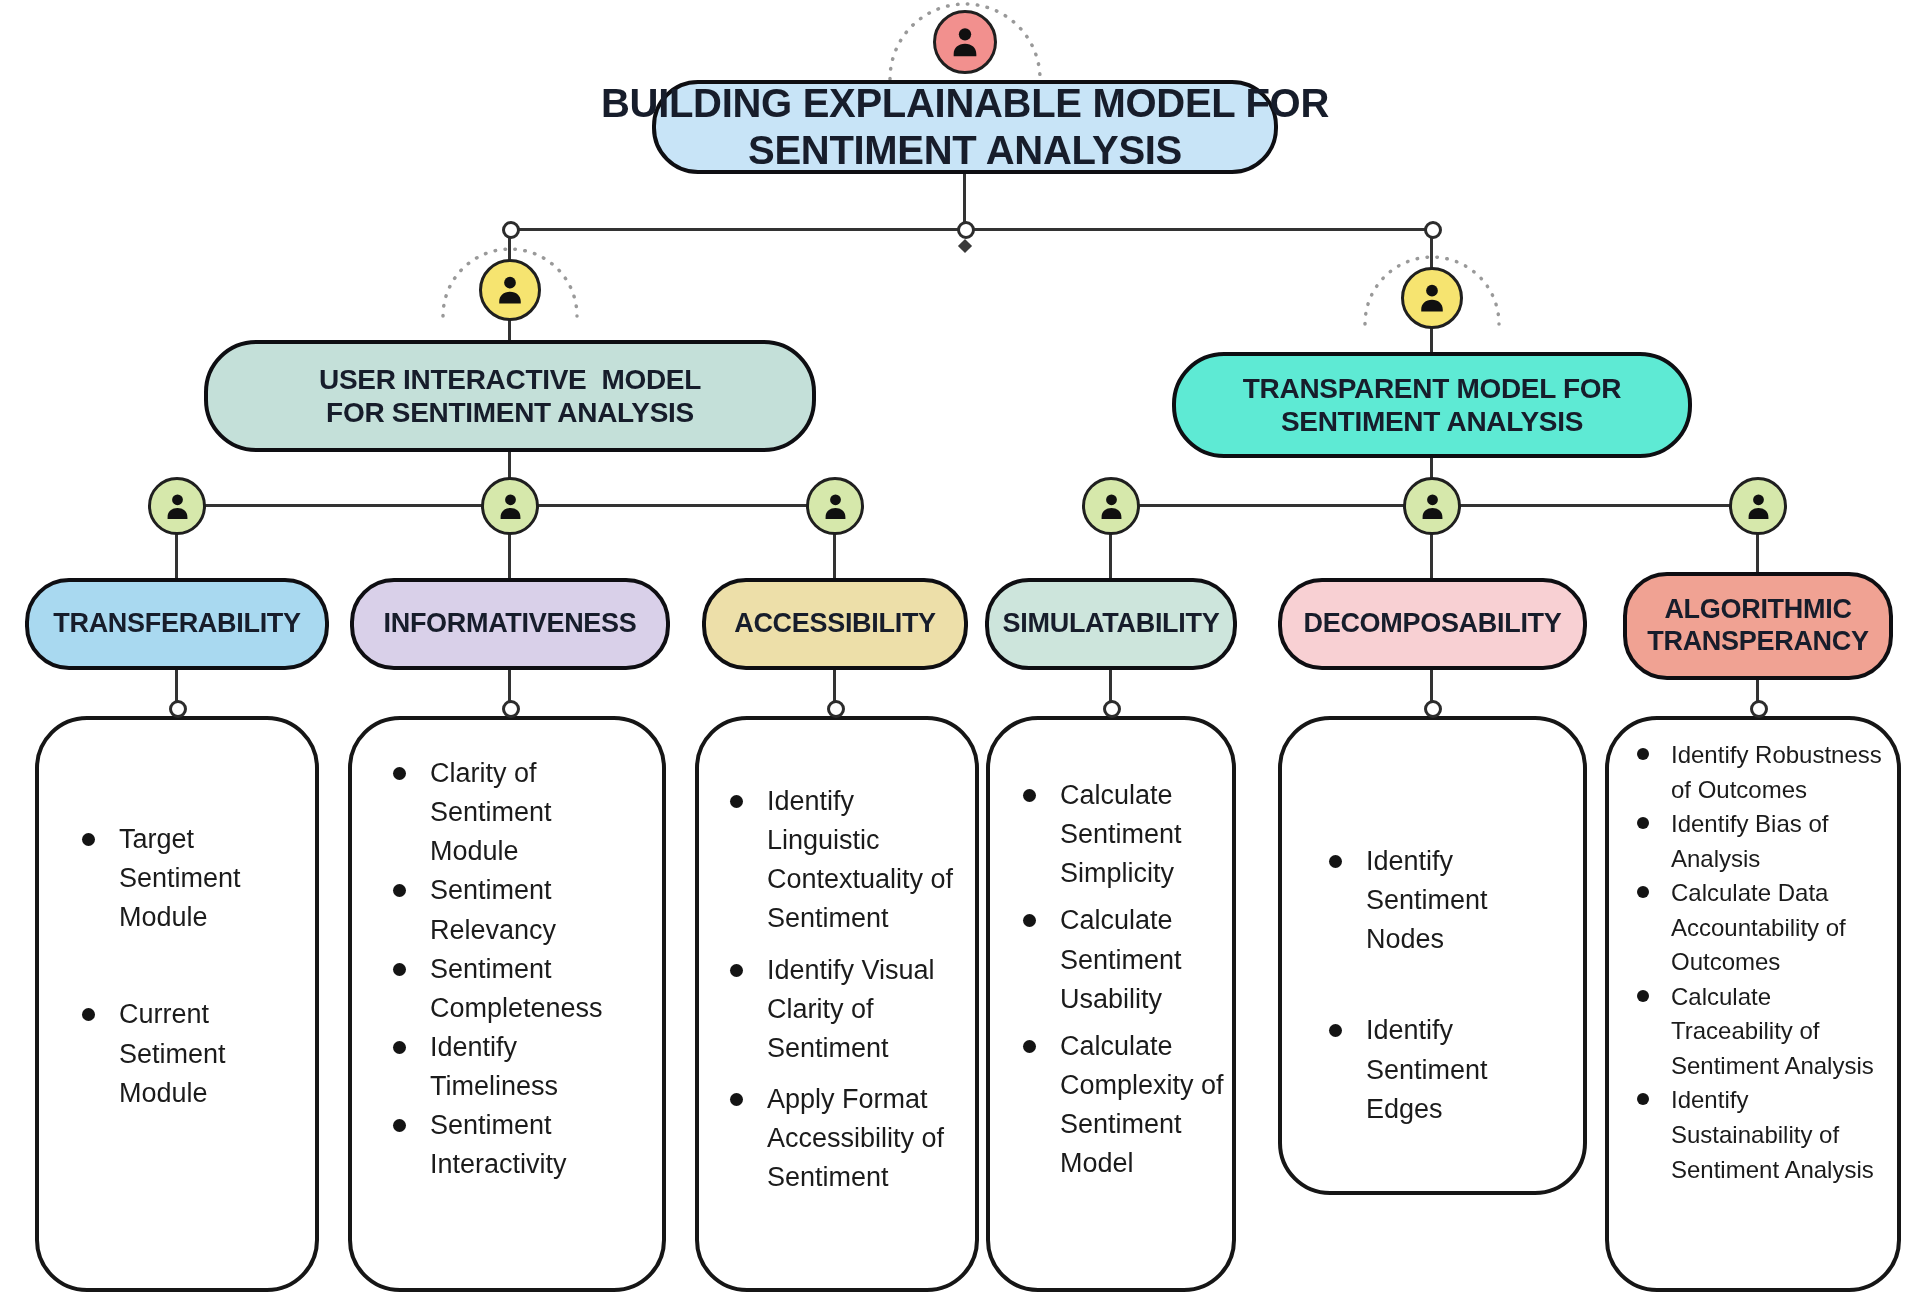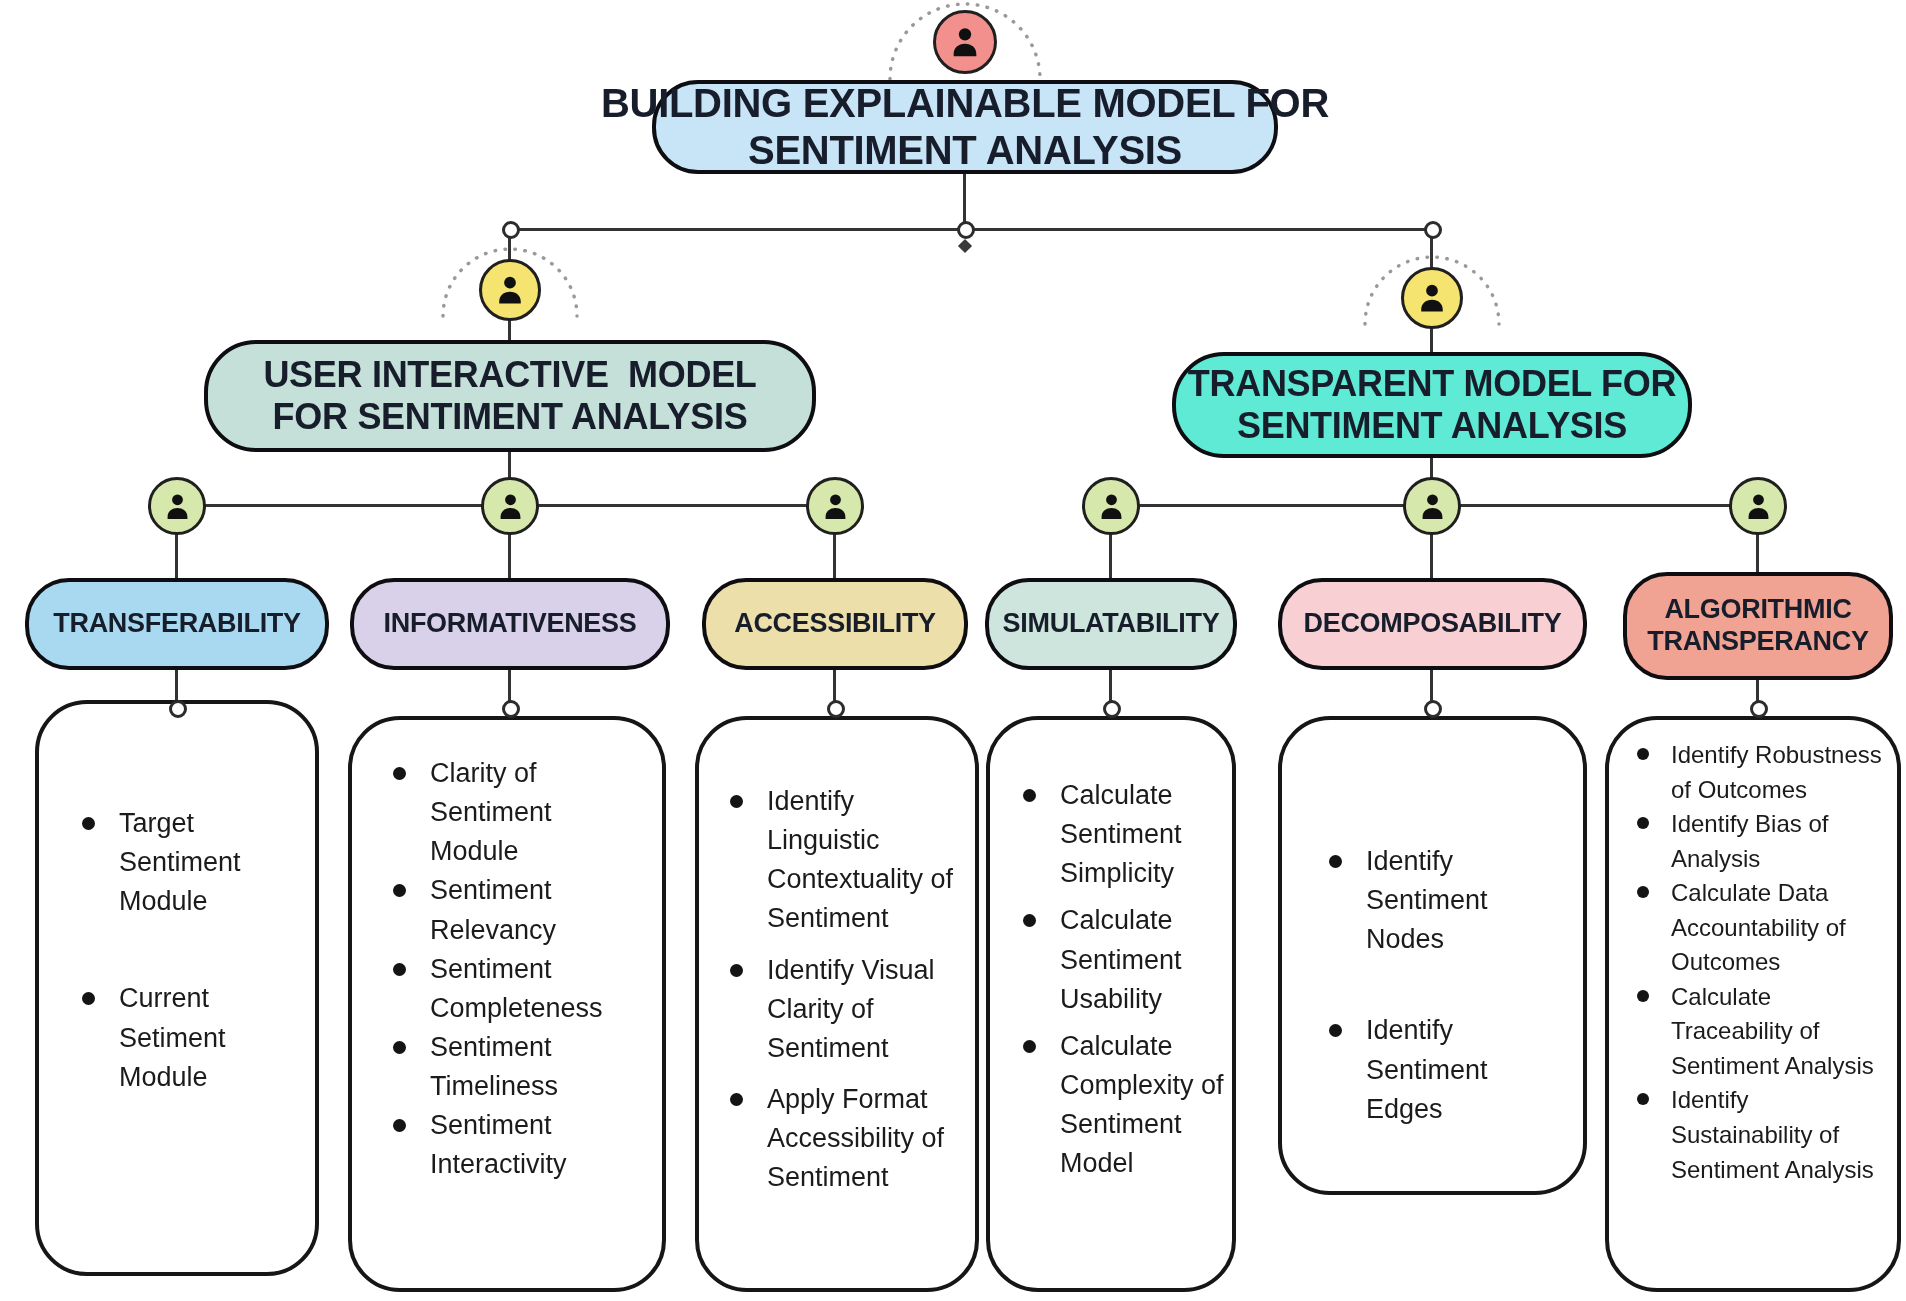--- a/index.html
+++ b/index.html
@@ -14,21 +14,21 @@
   
   .icon-circle{position:absolute;border:3px solid #1f1f1f;border-radius:50%;display:flex;
                align-items:center;justify-content:center;z-index:3;box-sizing:border-box;}
   .icon-circle svg{display:block;}
   
   .pill{position:absolute;border:4px solid #0e0e12;border-radius:54px;box-sizing:border-box;
         display:flex;flex-direction:column;align-items:center;justify-content:center;
         text-align:center;font-weight:700;color:#171d2b;z-index:4;letter-spacing:-0.3px;line-height:1.18;}
   .pill span{display:block;white-space:pre;}
   .root-pill{font-size:40px;border-radius:46px;}
-  .l1-pill{font-size:36px;border-radius:52px;}
+  .l1-pill{font-size:28px;border-radius:52px;}
   .l2-pill{font-size:27px;border-radius:44px;padding:4px 6px;}
   .l2-pill span{white-space:normal;}
   
   .leafbox{position:absolute;background:#fff;border:4px solid #161616;border-radius:52px;
            box-sizing:border-box;z-index:2;overflow:hidden;color:#1b1b1b;}
   .leafbox ul{list-style:none;margin:0;font-size:27px;line-height:1.45;}
   .leafbox li{position:relative;}
   .leafbox li::before{content:"";position:absolute;left:-37px;top:13px;width:13px;height:13px;
                       background:#141414;border-radius:50%;}
   .b0 ul{padding:100px 58px 0 80px;}
@@ -176,33 +176,33 @@
   <div class="pill l2-pill" style="left: 985px; top: 578px; width: 252px; height: 92px; background-color: rgb(205, 229, 220);">
     <span>SIMULATABILITY</span>
   </div>
   <div class="pill l2-pill" style="left: 1278px; top: 578px; width: 309px; height: 92px; background-color: rgb(248, 208, 211);">
     <span>DECOMPOSABILITY</span>
   </div>
   <div class="pill l2-pill" style="left: 1623px; top: 572px; width: 270px; height: 108px; background-color: rgb(240, 162, 147);">
     <span>ALGORITHMIC TRANSPERANCY</span>
   </div>
 
-  <div class="leafbox b0" style="left:35px;top:700px;width:284px;height:576px;">
+  <div class="leafbox b0" style="left:35px;top:716px;width:284px;height:576px;">
     <ul>
       <li>Target Sentiment Module</li>
       <li>Current Setiment Module</li>
     </ul>
   </div>
 
   <div class="leafbox b1" style="left:348px;top:716px;width:318px;height:576px;">
     <ul>
       <li>Clarity of Sentiment Module</li>
       <li>Sentiment Relevancy</li>
       <li>Sentiment Completeness</li>
-      <li>Sentiment Timeliness</li>
+      <li>Identify Timeliness</li>
       <li>Sentiment Interactivity</li>
     </ul>
   </div>
 
   <div class="leafbox b2" style="left:695px;top:716px;width:284px;height:576px;">
     <ul>
       <li>Identify Linguistic Contextuality of Sentiment</li>
       <li>Identify Visual Clarity of Sentiment</li>
       <li>Apply Format Accessibility of Sentiment</li>
     </ul>

